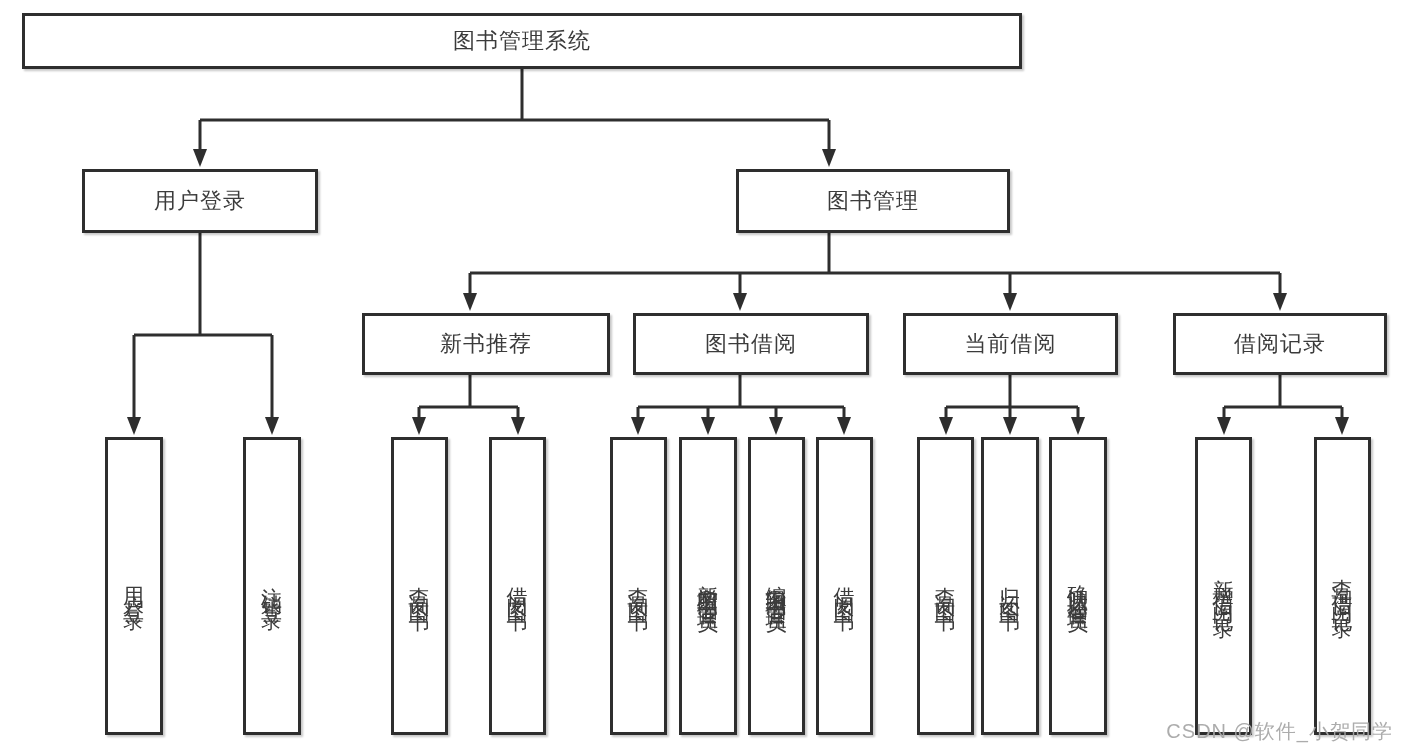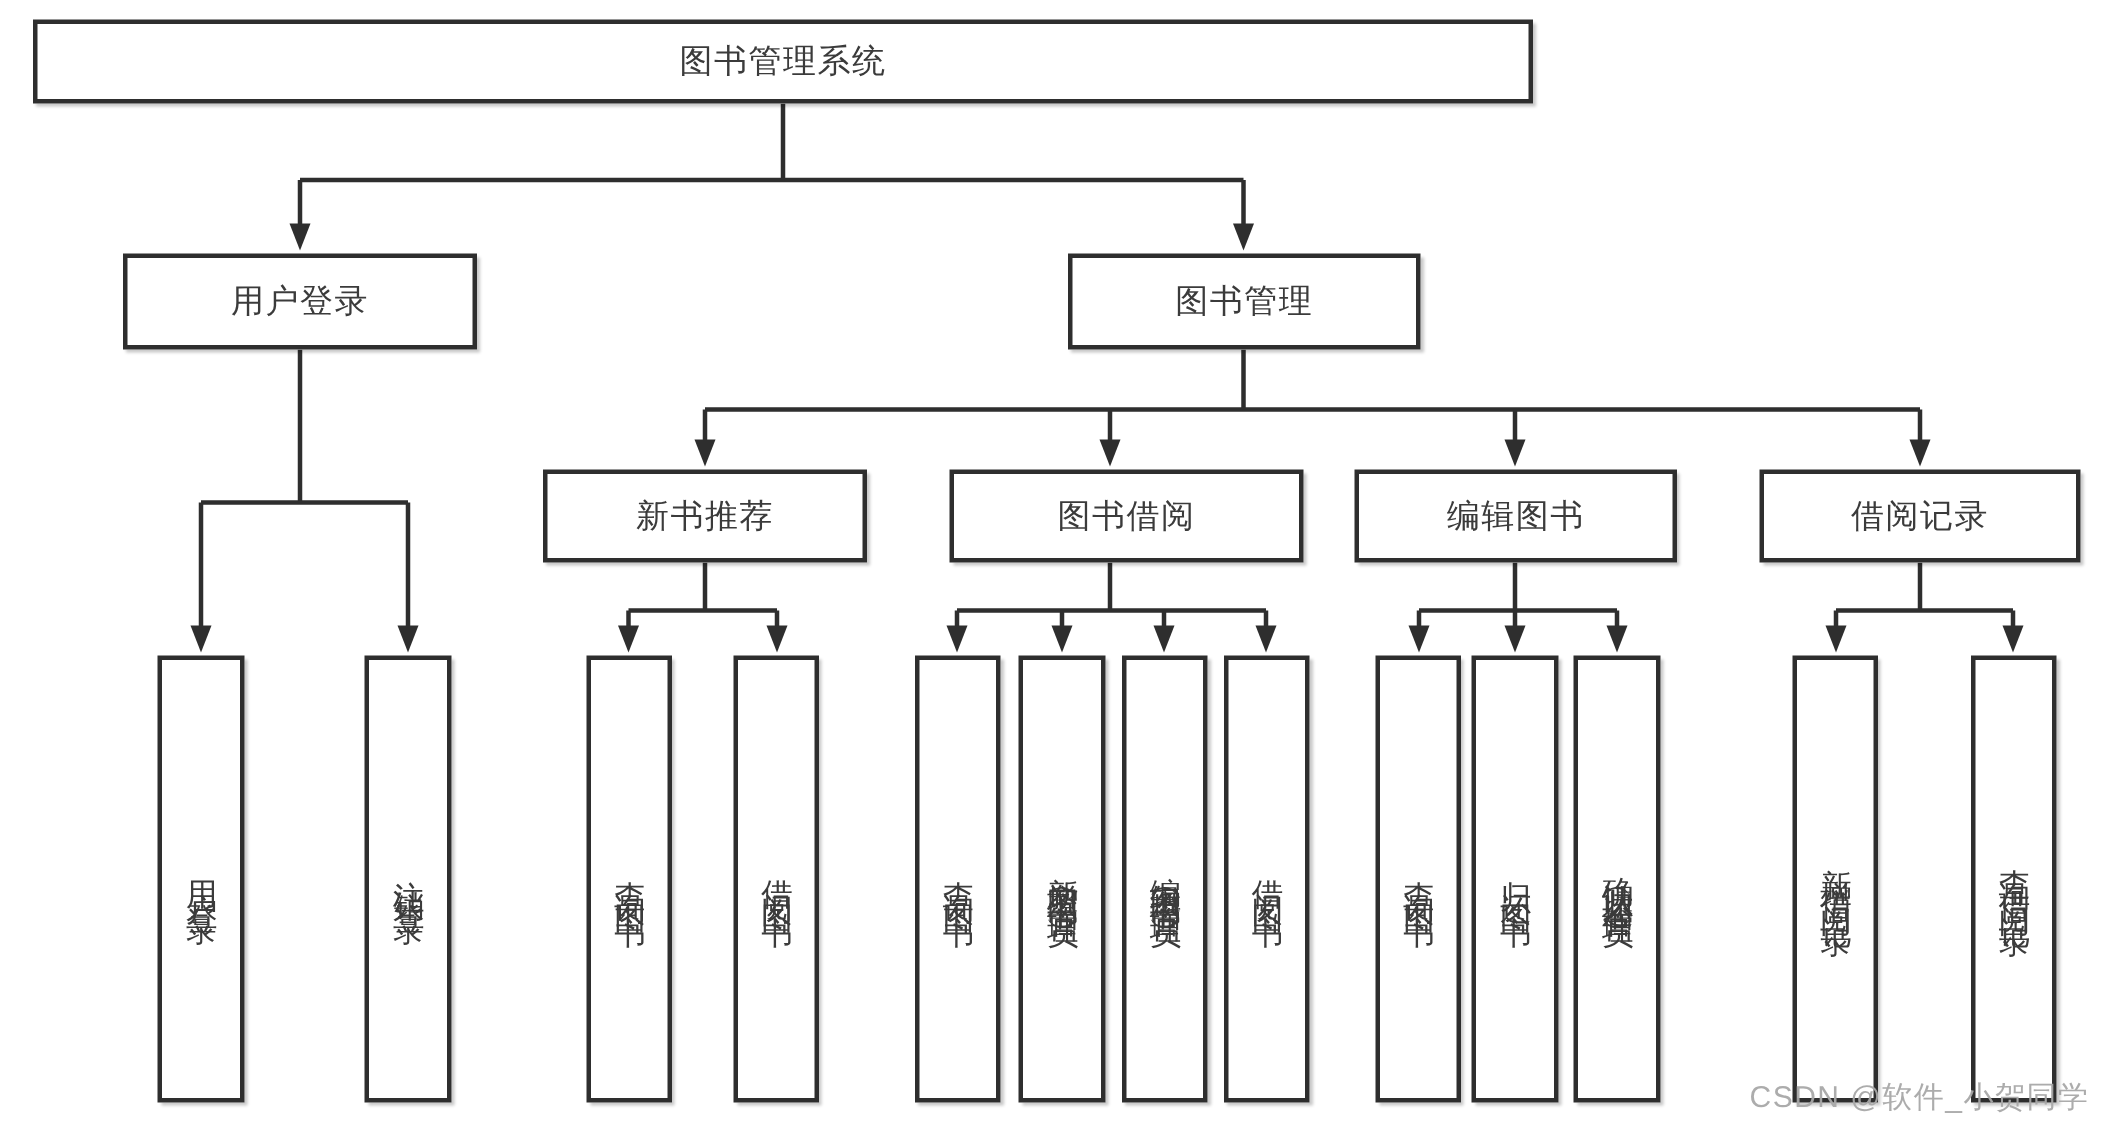--- a/index.html
+++ b/index.html
@@ -100,32 +100,32 @@
     </g>
   </svg>
 
   <div class="box h-box" style="left:22px;top:13px;width:1000px;height:56px">
     <span>图书管理系统</span>
   </div>
 
   <div class="box h-box" style="left:82px;top:169px;width:236px;height:64px">
     <span>用户登录</span>
   </div>
-  <div class="box h-box" style="left:712px;top:169px;width:235px;height:64px">
+  <div class="box h-box" style="left:736px;top:169px;width:274px;height:64px">
     <span>图书管理</span>
   </div>
 
-  <div class="box h-box" style="left:362px;top:313px;width:216px;height:62px">
+  <div class="box h-box" style="left:362px;top:313px;width:248px;height:62px">
     <span>新书推荐</span>
   </div>
   <div class="box h-box" style="left:633px;top:313px;width:236px;height:62px">
     <span>图书借阅</span>
   </div>
   <div class="box h-box" style="left:903px;top:313px;width:215px;height:62px">
-    <span>编辑图书</span>
+    <span>当前借阅</span>
   </div>
   <div class="box h-box" style="left:1173px;top:313px;width:214px;height:62px">
     <span>借阅记录</span>
   </div>
 
   <div class="box v-box" style="left:105px;top:437px;width:58px;height:298px">
     <span>用户登录</span>
   </div>
   <div class="box v-box" style="left:243px;top:437px;width:58px;height:298px">
     <span>注销登录</span>

